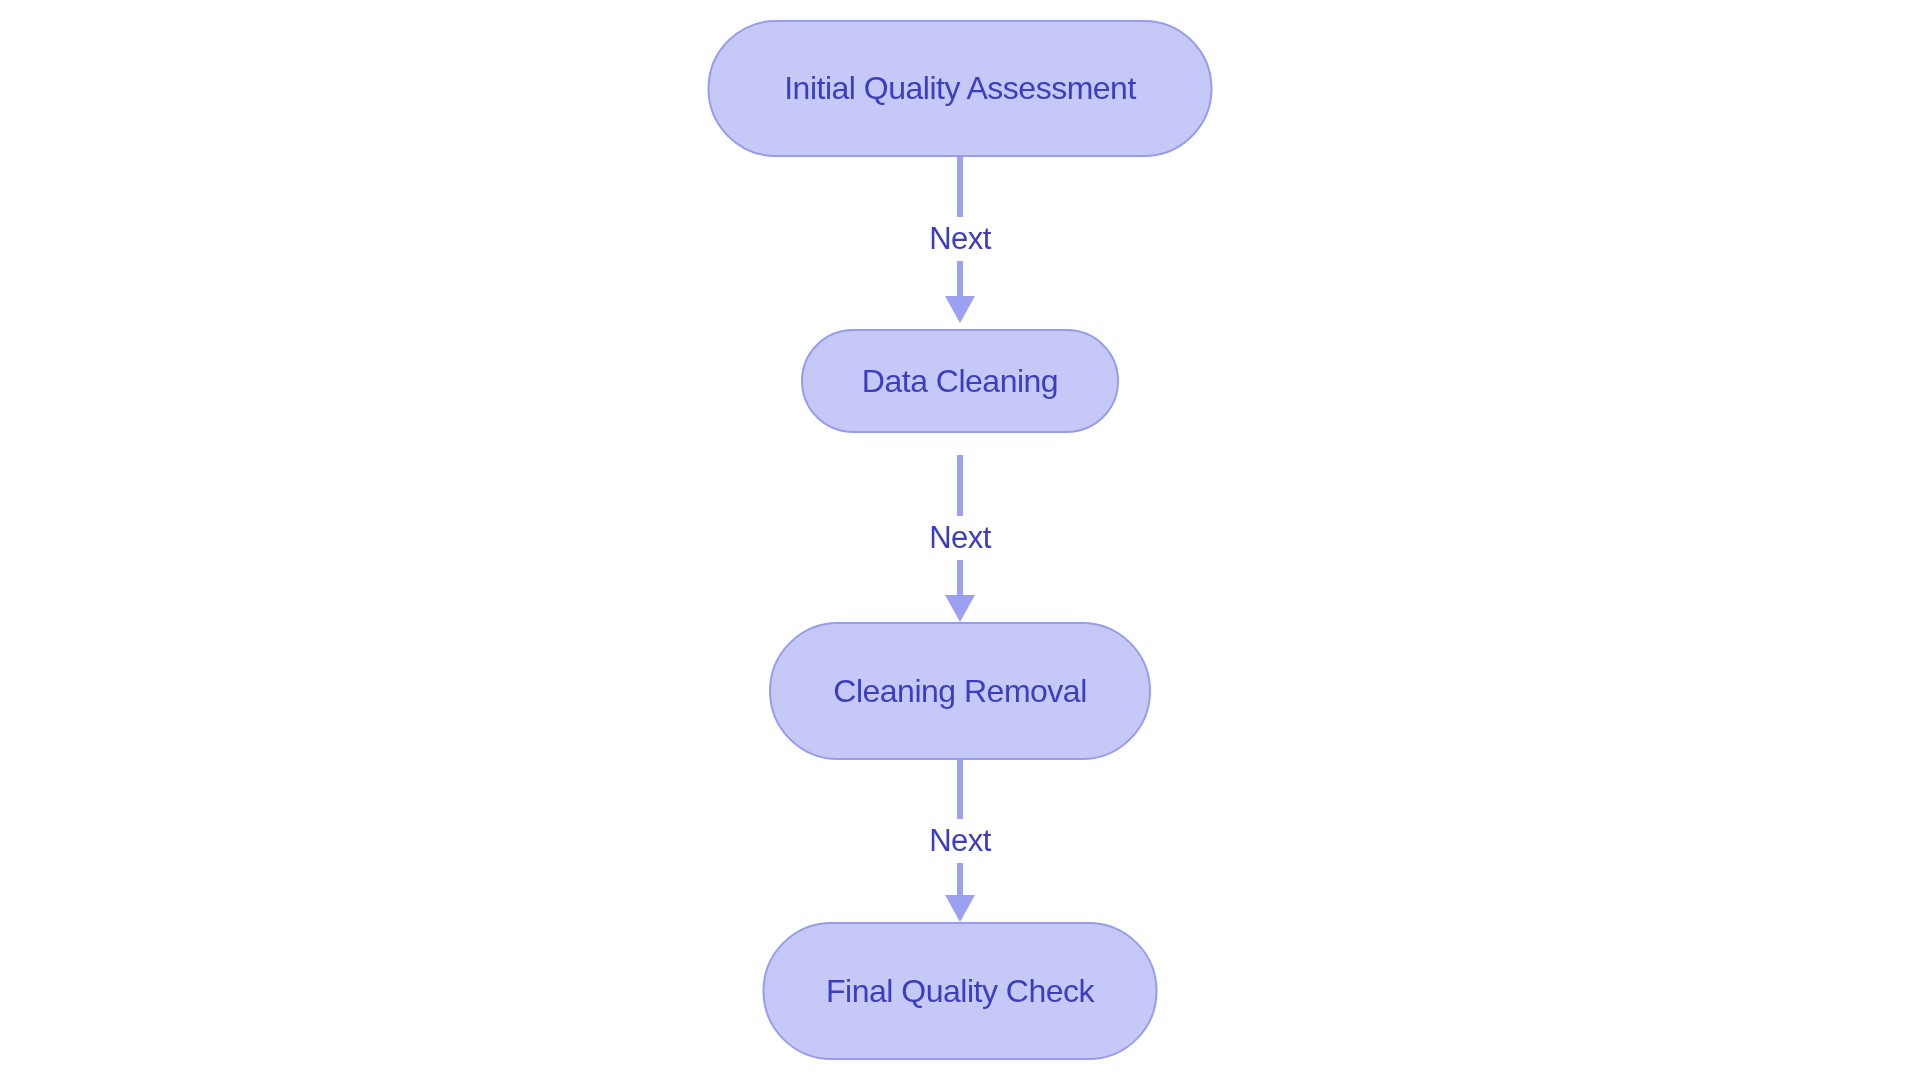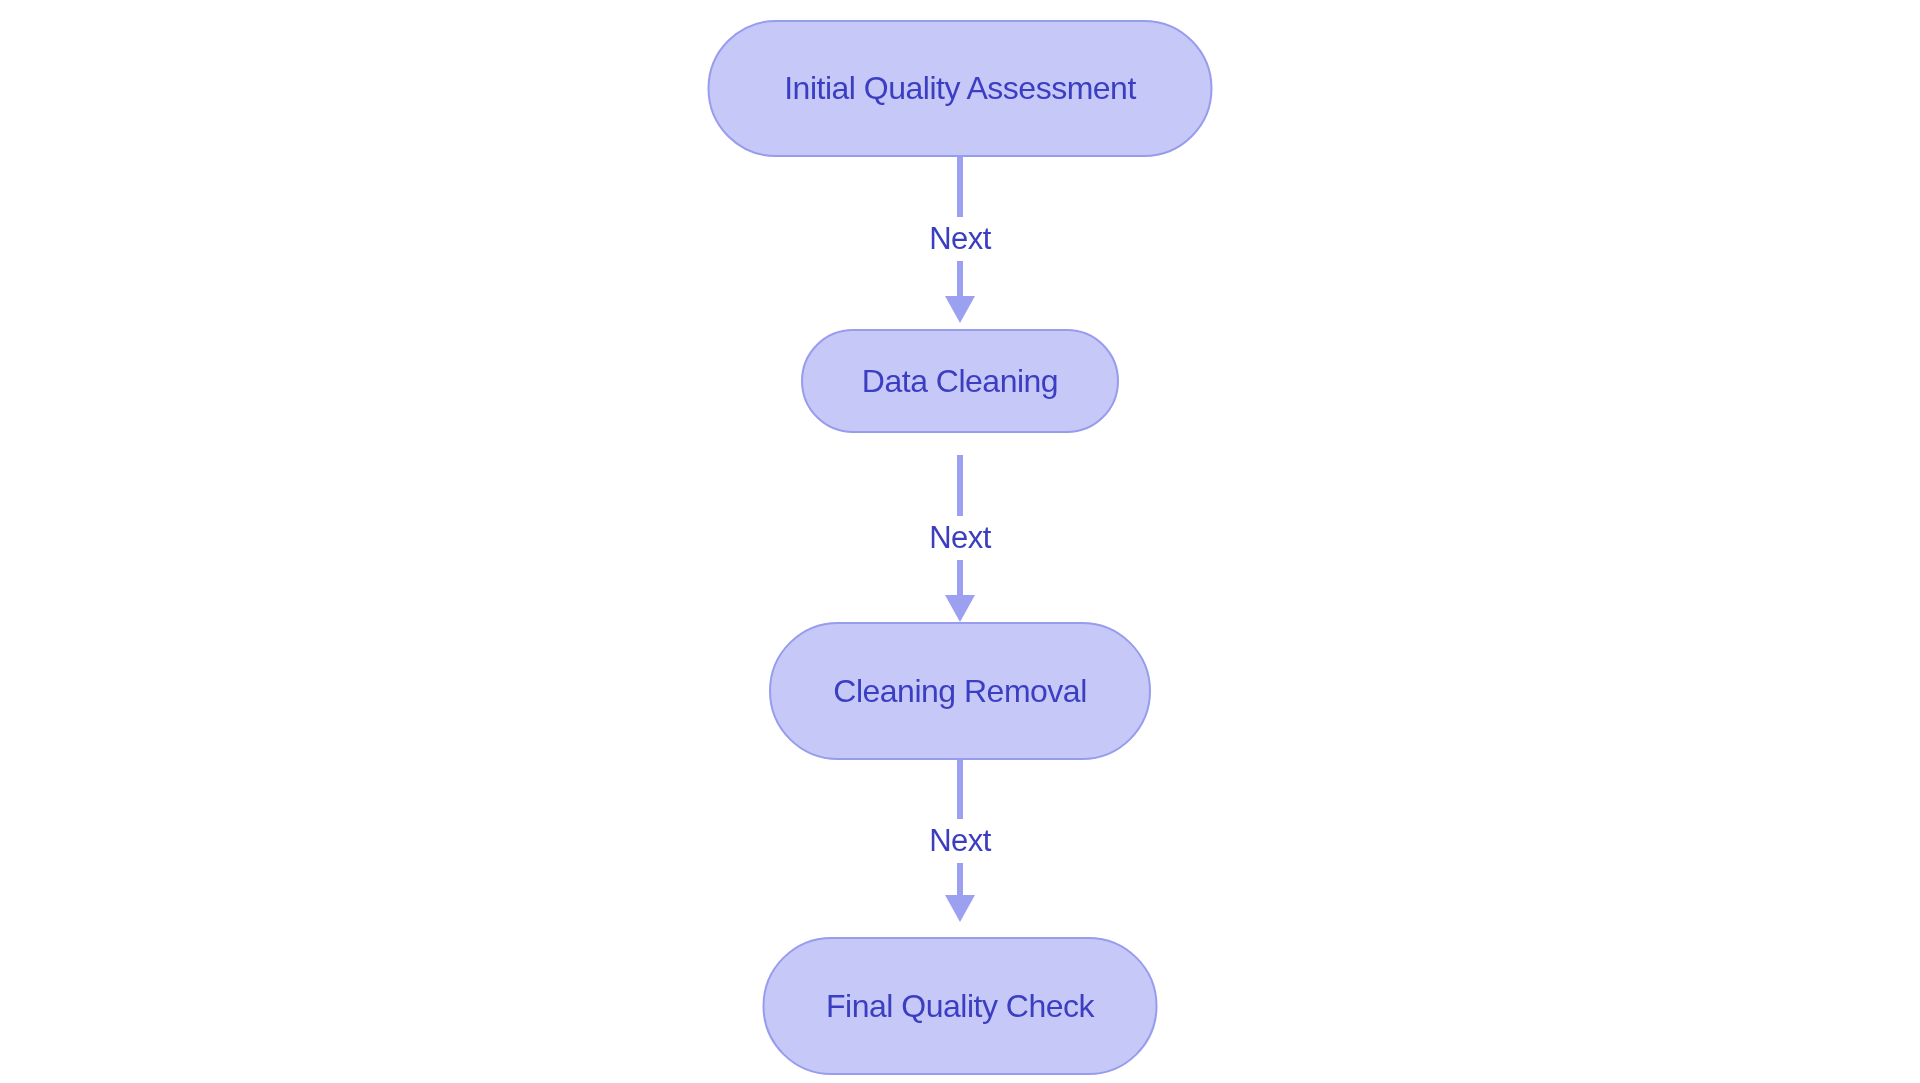--- a/index.html
+++ b/index.html
@@ -27,21 +27,21 @@
     align-items: center;
     justify-content: center;
     color: #3b3ec1;
     font-size: 32px;
     letter-spacing: -0.5px;
     white-space: nowrap;
   }
   .node-1 { top: 20px;  width: 505px; height: 137px; }
   .node-2 { top: 323px; width: 318px; height: 104px; margin-top: 6px; }
   .node-3 { top: 622px; width: 382px; height: 138px; }
-  .node-4 { top: 922px; width: 395px; height: 138px; margin-top: 15px; }
+  .node-4 { top: 922px; width: 395px; height: 138px; }
 
   .edge-line {
     position: absolute;
     left: calc(50% - 3px);
     width: 6px;
     background: #9ba0f0;
   }
   .edge-line-1 { top: 157px; height: 139px; }
   .edge-line-2 { top: 455px; height: 140px; }
   .edge-line-3 { top: 760px; height: 135px; }

